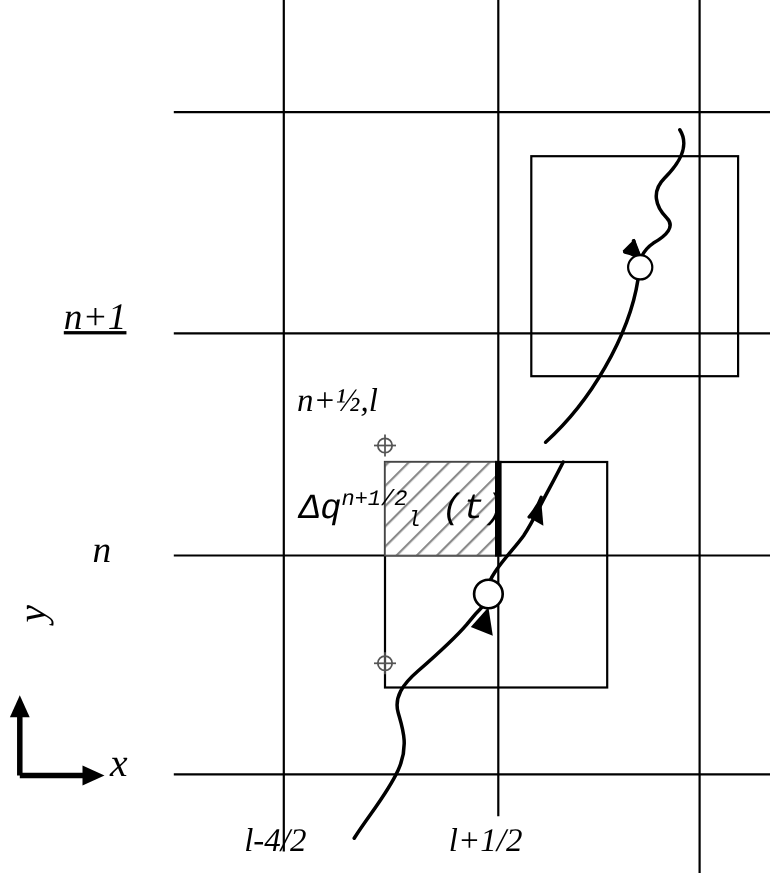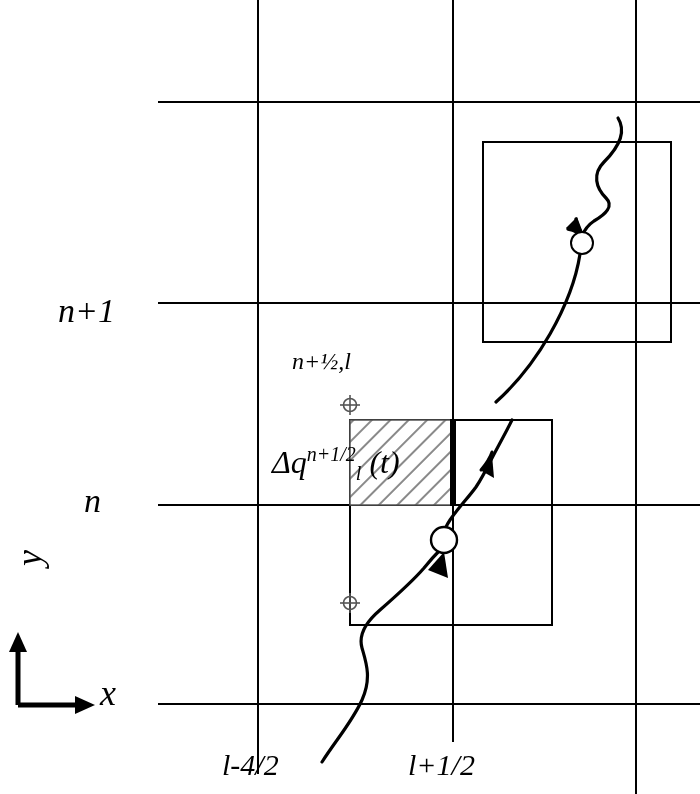--- a/index.html
+++ b/index.html
@@ -4,29 +4,29 @@
 <title>Grid Diagram</title>
 <style>
   html,body{margin:0;padding:0;background:#ffffff;}
   body{width:700px;height:794px;overflow:hidden;
        font-family:"Liberation Serif", serif;}
   #stage{position:relative;width:700px;height:794px;background:#fff;}
   svg.layer{position:absolute;left:0;top:0;width:700px;height:794px;}
   .lbl{position:absolute;white-space:nowrap;color:#000;
        font-family:"Liberation Serif","DejaVu Serif",serif;
        font-style:italic;}
-  .lbl-n1{left:58px;  top:292px; font-size:34px;}
+  .lbl-n1{left:58px;  top:270px; font-size:34px;text-decoration:underline;}
   .lbl-n  {left:84px;  top:482px; font-size:34px;}
-  .lbl-nhl{left:292px; top:348px; font-size:24px;}
+  .lbl-nhl{left:270px; top:348px; font-size:30px;}
   .lbl-lm {left:222px; top:748px; font-size:30px;}
   .lbl-lp {left:408px; top:748px; font-size:30px;}
   .lbl-x  {left:100px; top:672px; font-size:36px;}
   .lbl-y  {left:8px;   top:566px; font-size:36px;
            transform:rotate(-90deg); transform-origin:left top;}
-  .lbl-dq {left:272px; top:443px; font-size:32px;}
+  .lbl-dq {left:272px; top:443px; font-size:32px;font-family:Liberation Mono, monospace;}
   .lbl-dq .sup{font-size:20px; vertical-align:super; font-style:italic;}
   .lbl-dq .sub{font-size:20px; vertical-align:sub; font-style:italic;}
 </style>
 </head>
 <body>
 
 <div id="stage">
 
   <svg class="layer" viewBox="0 0 700 794" preserveAspectRatio="none">
 

